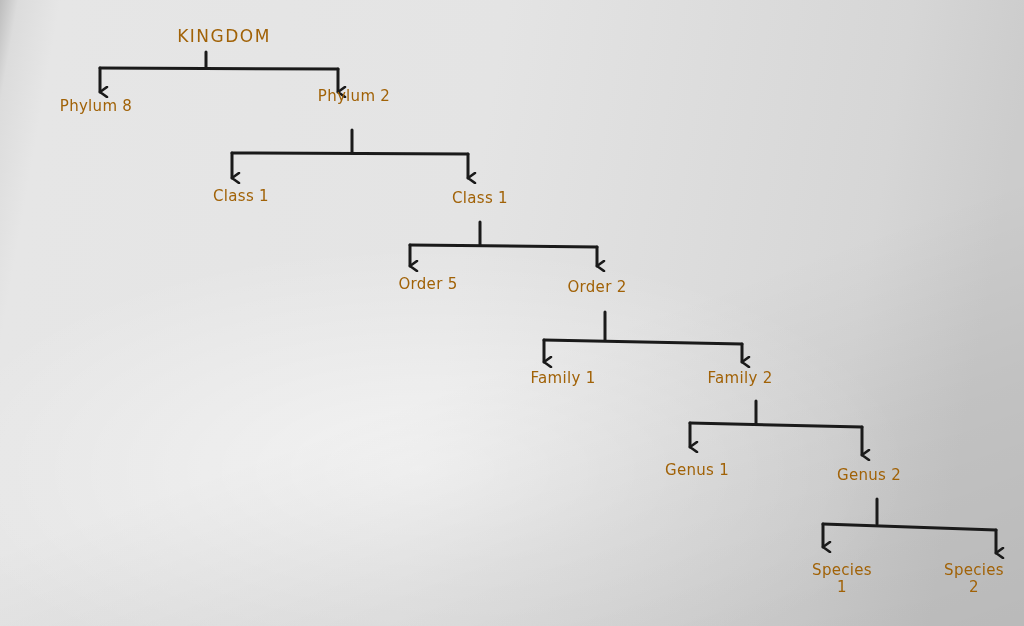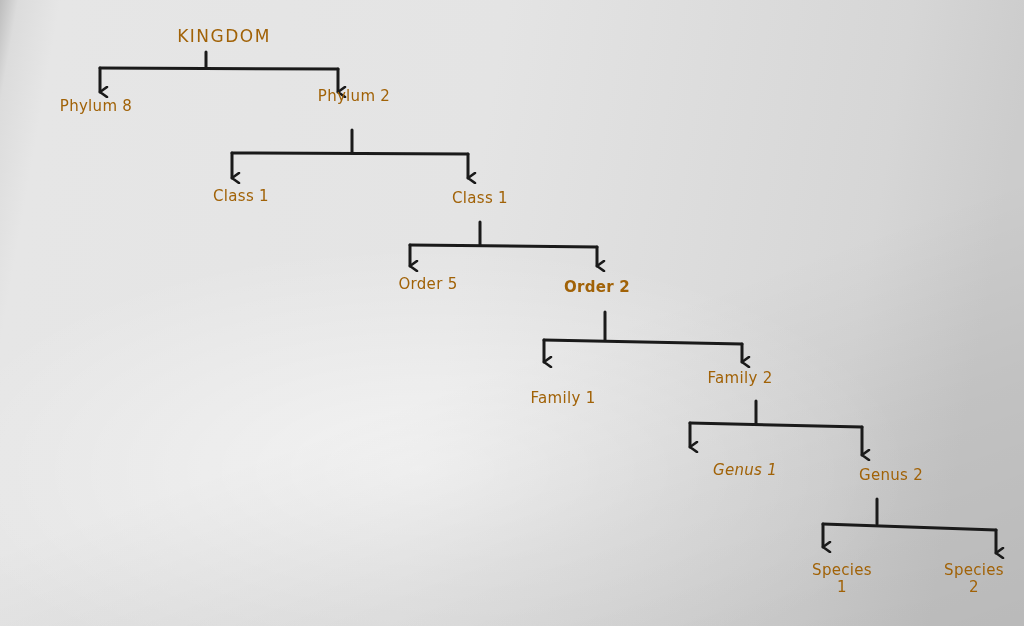--- a/index.html
+++ b/index.html
@@ -104,27 +104,27 @@
 
 <div class="node title" style="left:224px; top:28px;">KINGDOM</div>
 
 <div class="node" style="left:96px; top:98px;">Phylum 8</div>
 <div class="node" style="left:354px; top:88px;">Phylum 2</div>
 
 <div class="node" style="left:241px; top:188px;">Class 1</div>
 <div class="node" style="left:480px; top:190px;">Class 1</div>
 
 <div class="node" style="left:428px; top:276px;">Order 5</div>
-<div class="node" style="left:597px; top:279px;font-weight:bold;">Order 2</div>
+<div class="node" style="left:597px; top:279px;">Order 2</div>
 
-<div class="node" style="left:563px; top:370px;margin-top:20px;">Family 1</div>
+<div class="node" style="left:563px; top:370px;">Family 1</div>
 <div class="node" style="left:740px; top:370px;text-align:center;">Family 2</div>
 
-<div class="node" style="left:745px; top:462px;font-style:italic;">Genus 1</div>
-<div class="node" style="left:869px; top:467px;margin-left:22px;">Genus 2</div>
+<div class="node" style="left:697px; top:462px;">Genus 1</div>
+<div class="node" style="left:869px; top:467px;">Genus 2</div>
 
 <div class="node" style="left:842px; top:562px;">
   <span>Species</span>
   <span class="sub">1</span>
 </div>
 <div class="node" style="left:974px; top:562px;">
   <span>Species</span>
   <span class="sub">2</span>
 </div>
 

